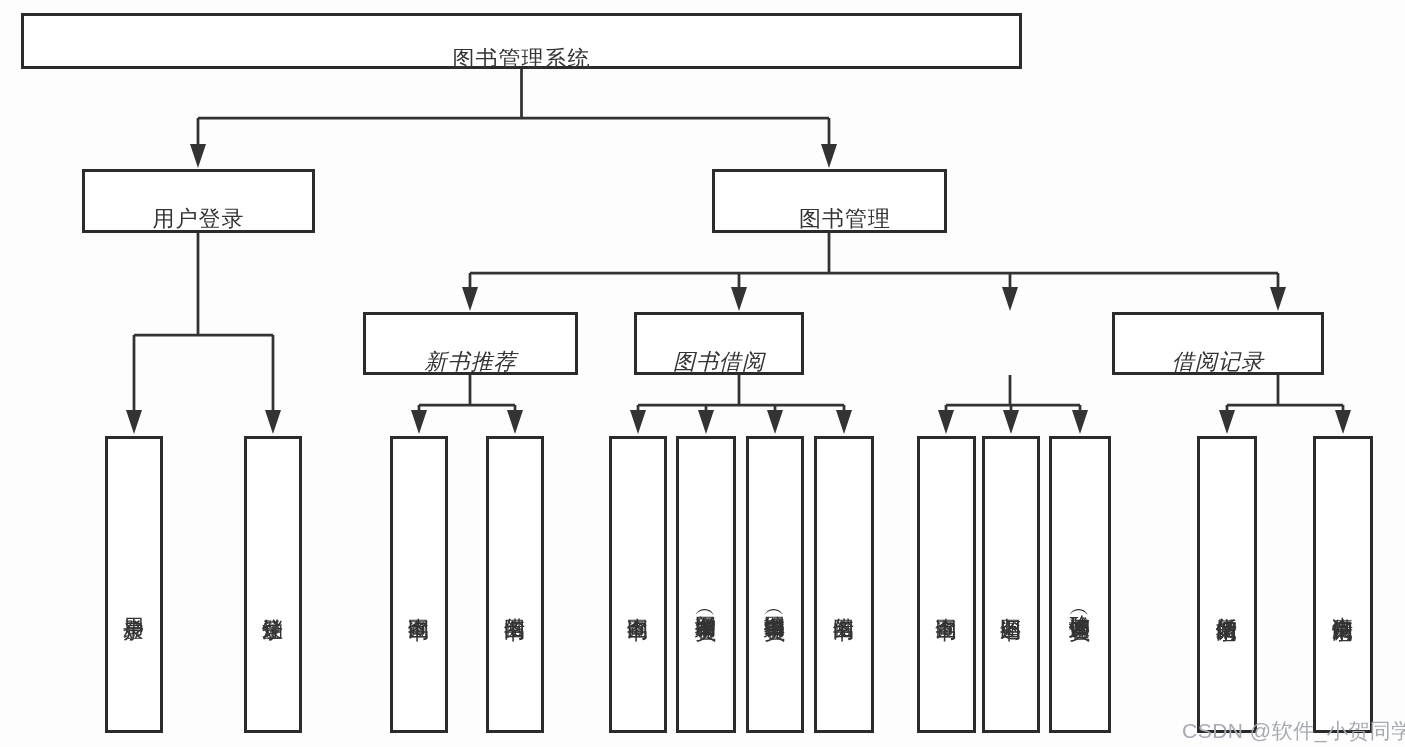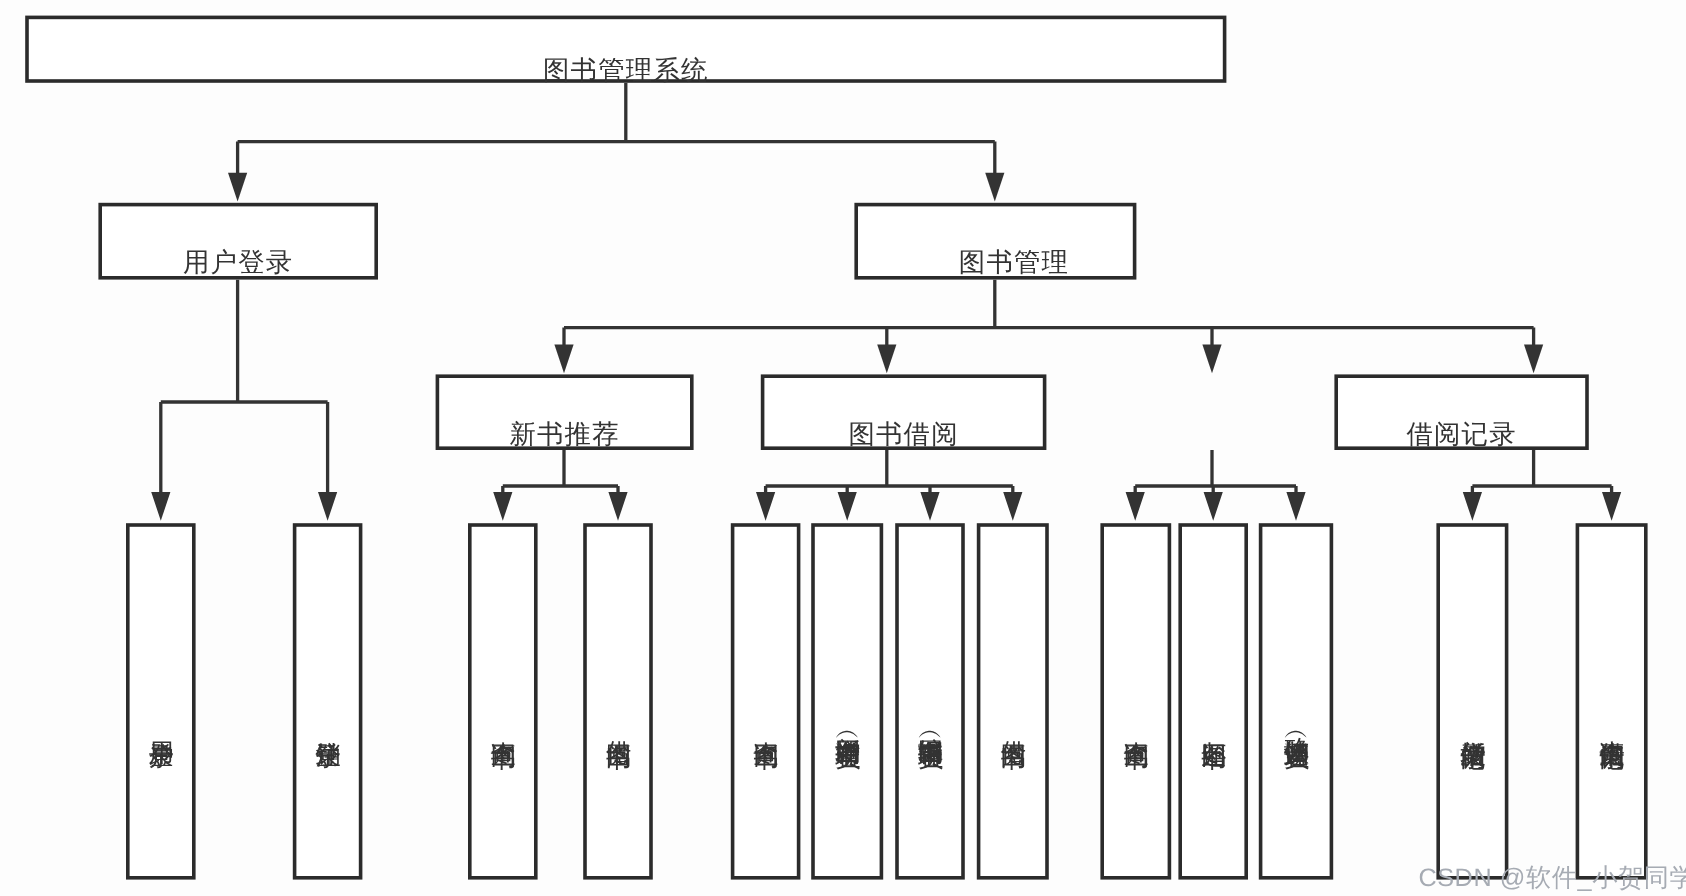--- a/index.html
+++ b/index.html
@@ -16,21 +16,21 @@
   #stage{position:absolute;inset:0;width:1405px;height:747px;}
   svg.connectors{position:absolute;left:0;top:0;z-index:1;}
   .node{
     position:absolute;z-index:2;background:#ffffff;
     border:3px solid var(--box-border);
     display:flex;align-items:center;justify-content:center;
   }
   .node span{color:var(--text);letter-spacing:1px;margin-top:36px;}
   .root-box{left:21px;top:13px;width:1001px;height:56px;font-size:22px;}
   .lvl2{top:169px;height:64px;font-size:22px;}
-  .lvl3{top:312px;height:63px;font-size:22px;}
+  .lvl3{top:312px;height:63px;font-size:22px;font-style:italic;}
   .leaf{top:436px;height:297px;font-size:21px;}
   .leaf .vtext{
     writing-mode:vertical-rl;text-orientation:mixed;
     line-height:1;white-space:nowrap;
   }
   .vs-4{letter-spacing:15px;}
   .vs-6{letter-spacing:12px;}
   .vs-9{letter-spacing:10px;}
   .watermark{
     position:absolute;z-index:3;left:1182px;top:717px;
@@ -83,21 +83,21 @@
   <div class="node lvl2" style="left:82px;width:233px;">
     <span>用户登录</span>
   </div>
   <div class="node lvl2" style="left:712px;width:235px;padding-left:31px;">
     <span>图书管理</span>
   </div>
 
   <div class="node lvl3" style="left:363px;width:215px;">
     <span>新书推荐</span>
   </div>
-  <div class="node lvl3" style="left:634px;width:238px;">
+  <div class="node lvl3" style="left:634px;width:170px;">
     <span>图书借阅</span>
   </div>
   <div class="node lvl3" style="left:1112px;width:212px;">
     <span>借阅记录</span>
   </div>
 
   <div class="node leaf" style="left:105px;width:58px;">
     <span class="vtext vs-4">用户登录</span>
   </div>
   <div class="node leaf" style="left:244px;width:58px;">

